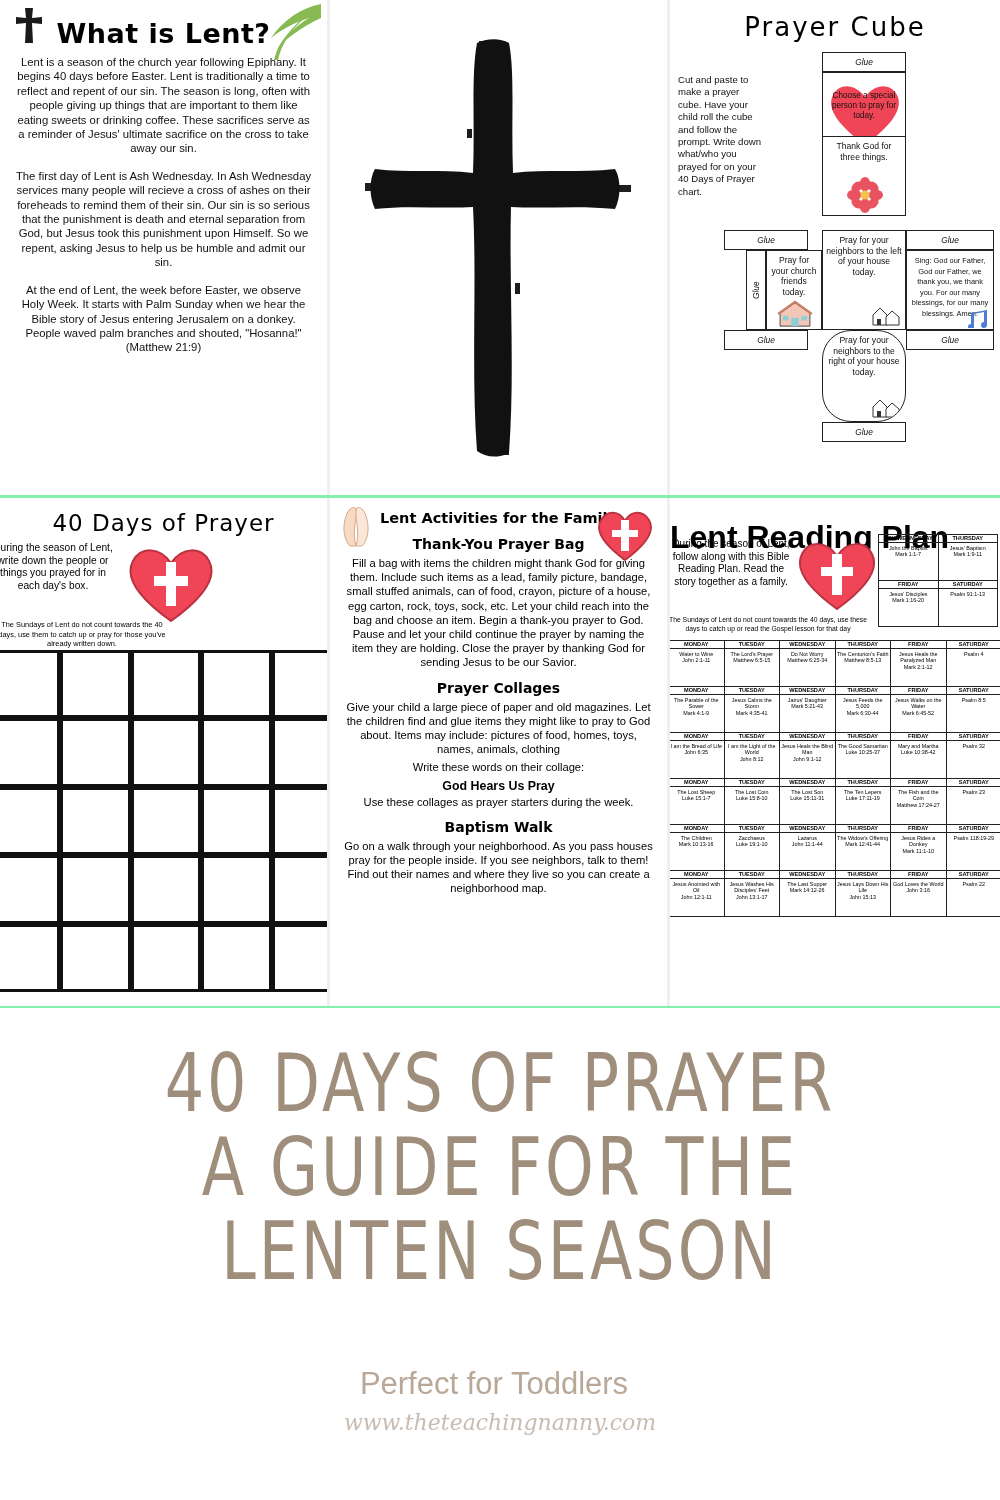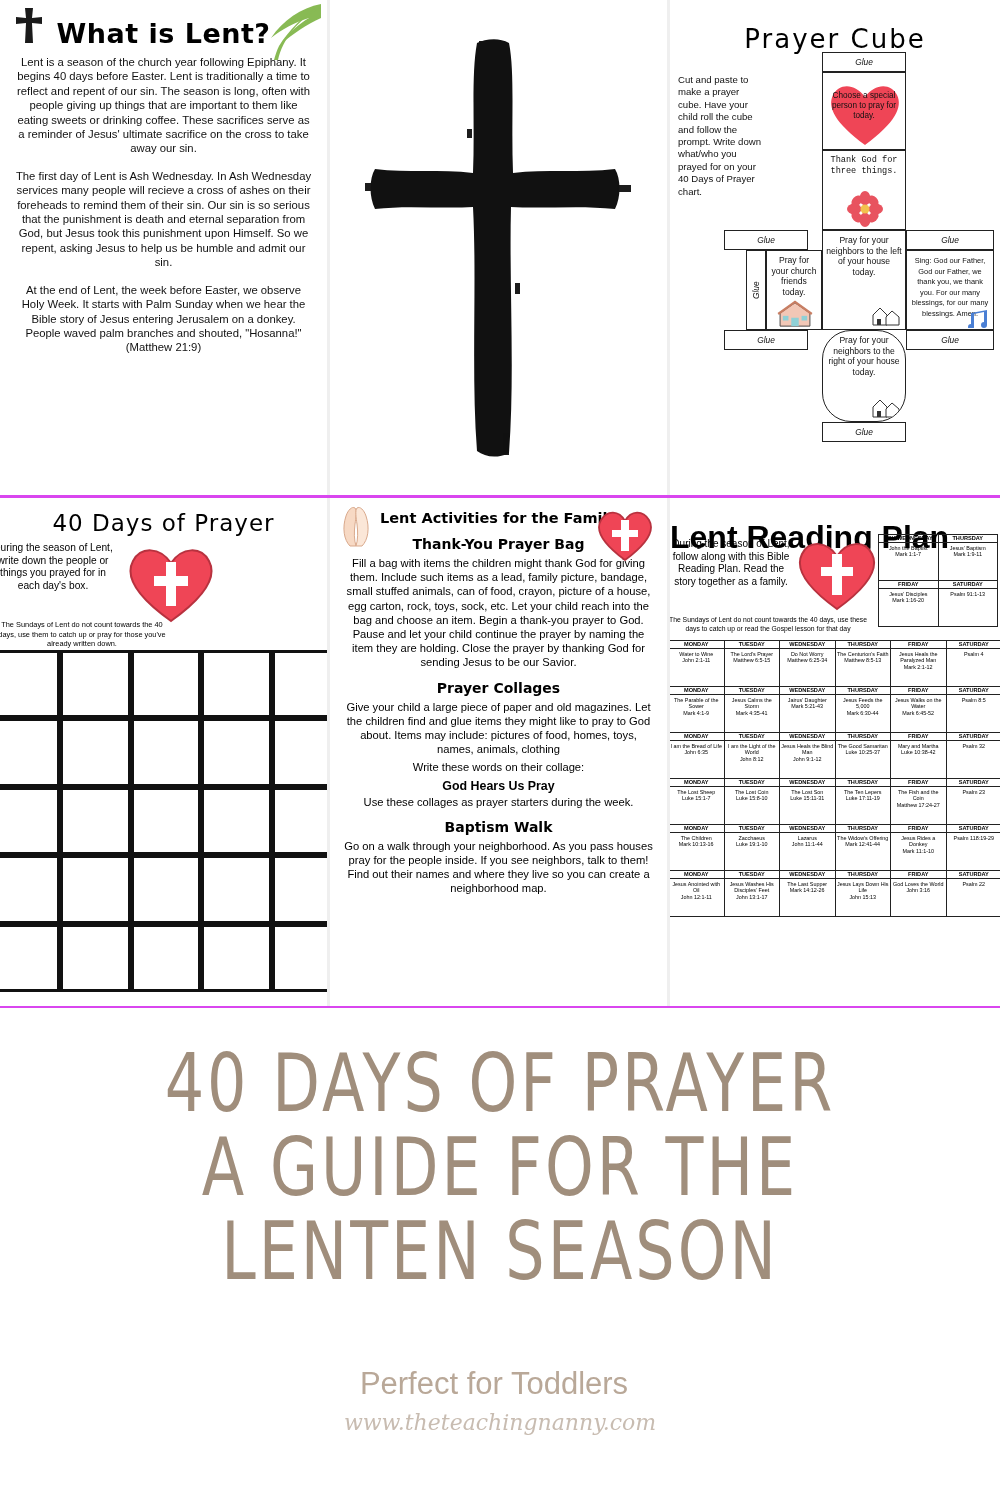--- a/index.html
+++ b/index.html
@@ -3,21 +3,21 @@
 <meta charset="utf-8">
 <style>
   * { box-sizing: border-box; }
   html, body { margin:0; padding:0; }
   body {
     width:1000px; height:1500px;
     font-family:"Liberation Sans", sans-serif;
     background:#ffffff;
     overflow:hidden;
   }
-  .page { position:relative; width:1000px; height:1232px; background:#d946ef; }
+  .page { position:relative; width:1000px; height:1232px; background:#86efac; }
 
   
   .grid-top { position:absolute; top:0; left:0; width:1000px; height:495px; display:flex; }
   .cell { background:#fff; position:relative; overflow:hidden; }
   .cell-1 { width:330px; height:495px; border-right:3px solid #efefef; }
   .cell-2 { width:340px; height:495px; border-right:3px solid #efefef; }
   .cell-3 { width:330px; height:495px; }
 
   .grid-mid { position:absolute; top:498px; left:0; width:1000px; height:508px; display:flex; }
   .cell-4 { width:330px; height:508px; border-right:3px solid #efefef; }
@@ -39,21 +39,21 @@
     position:absolute; left:14px; top:6px; width:30px; height:38px;
   }
   .palm {
     position:absolute; right:4px; top:2px; width:72px; height:60px;
   }
 
   
   .cross-wrap { width:100%; height:100%; display:flex; align-items:center; justify-content:center; }
 
   
-  .s3 { padding:18px 8px; }
+  .s3 { padding:6px 8px; }
   .s3 h1 {
     font-family:"DejaVu Sans", sans-serif; font-size:26px; font-weight:400;
     text-align:center; letter-spacing:2px; margin:6px 0 8px 0;
   }
   .cube-instr {
     position:absolute; left:8px; top:74px; width:86px;
     font-size:9.6px; line-height:12.4px; color:#111;
   }
   .cube-area { position:absolute; left:96px; top:52px; width:228px; height:420px; }
   .flap {
@@ -186,21 +186,21 @@
 
         <div class="flap" style="left:56px; top:0px; width:84px; height:20px;">Glue</div>
 
         <div class="face" style="left:56px; top:20px; width:84px; height:78px;">
           <svg viewBox="0 0 84 74" style="position:absolute;left:0;top:2px;width:84px;height:74px;">
             <path d="M42 70 C12 48 4 32 10 20 C16 8 32 8 42 22 C52 8 68 8 74 20 C80 32 72 48 42 70 Z" fill="#ef4556"></path>
           </svg>
           <span style="position:relative; z-index:2; display:block; padding-top:14px; font-size:8.2px; line-height:10px;">Choose a special person to pray for today.</span>
         </div>
 
-        <div class="face" style="left:56px; top:98px; width:84px; height:80px;font-family:Liberation Mono, monospace;">
+        <div class="face" style="left:56px; top:84px; width:84px; height:80px;">
           <span>Thank God for three things.</span>
           <svg viewBox="0 0 40 40" style="position:absolute; left:22px; bottom:2px; width:40px; height:36px;">
             <g fill="#e8535f">
               <ellipse cx="20" cy="8" rx="6" ry="8"></ellipse>
                 <ellipse cx="20" cy="32" rx="6" ry="8"></ellipse>
               <ellipse cx="8" cy="20" rx="8" ry="6"></ellipse>
                 <ellipse cx="32" cy="20" rx="8" ry="6"></ellipse>
               <ellipse cx="11" cy="11" rx="7" ry="5" transform="rotate(-45 11 11)"></ellipse>
               <ellipse cx="29" cy="29" rx="7" ry="5" transform="rotate(-45 29 29)"></ellipse>
               <ellipse cx="29" cy="11" rx="7" ry="5" transform="rotate(45 29 11)"></ellipse>

